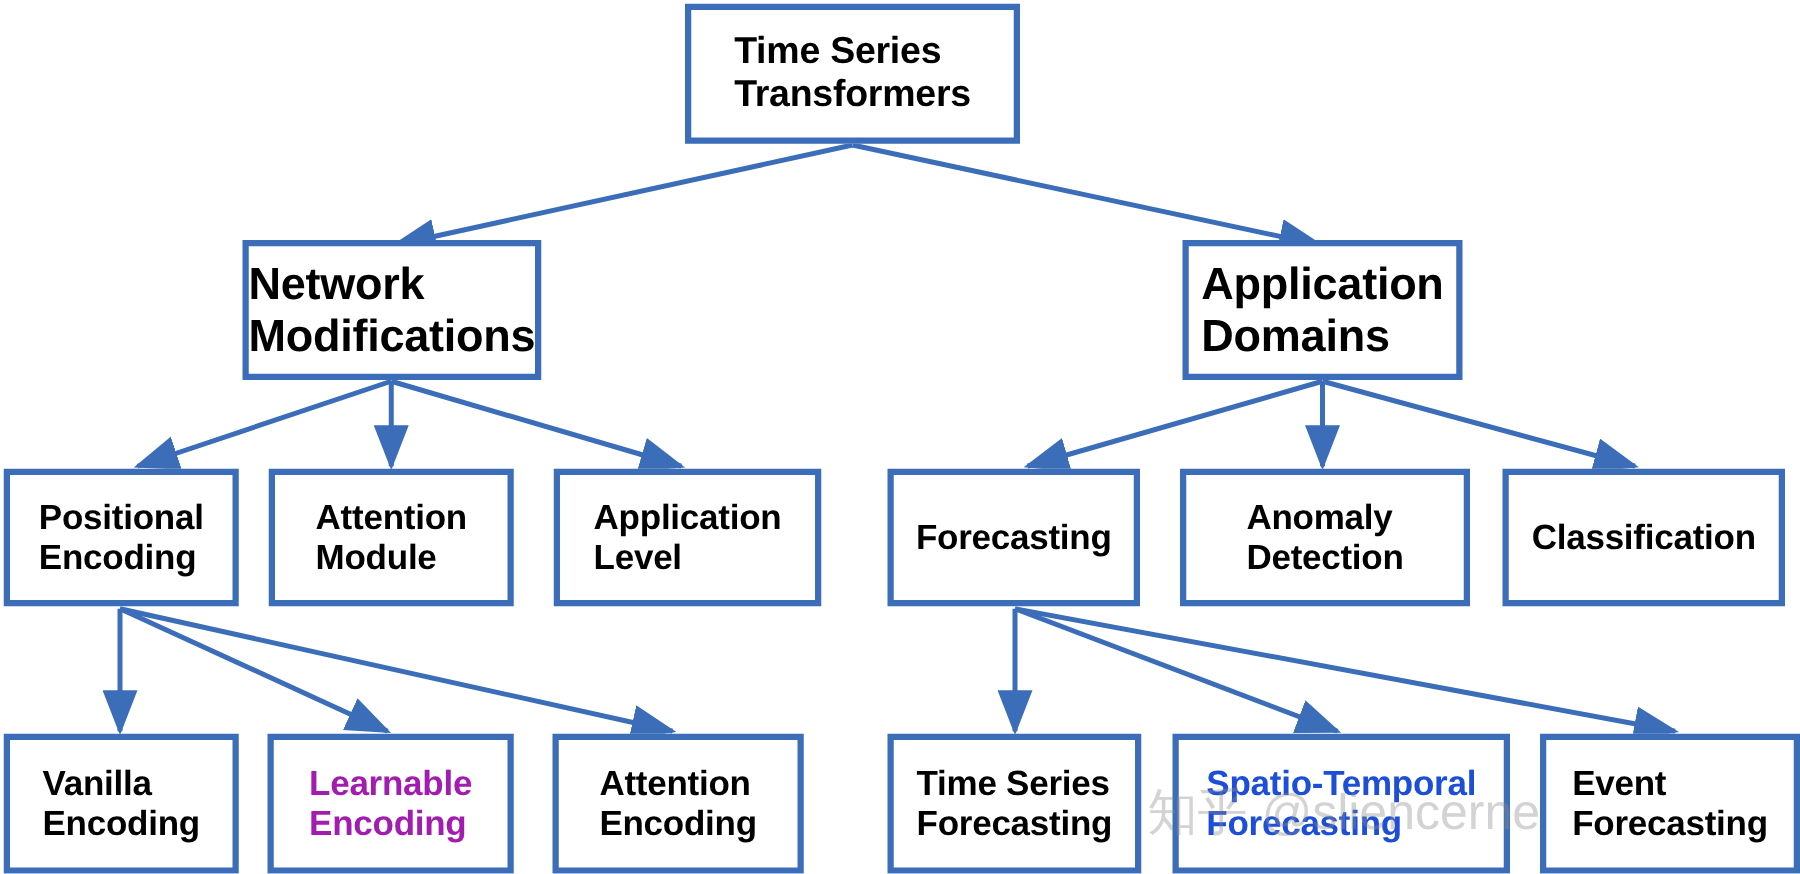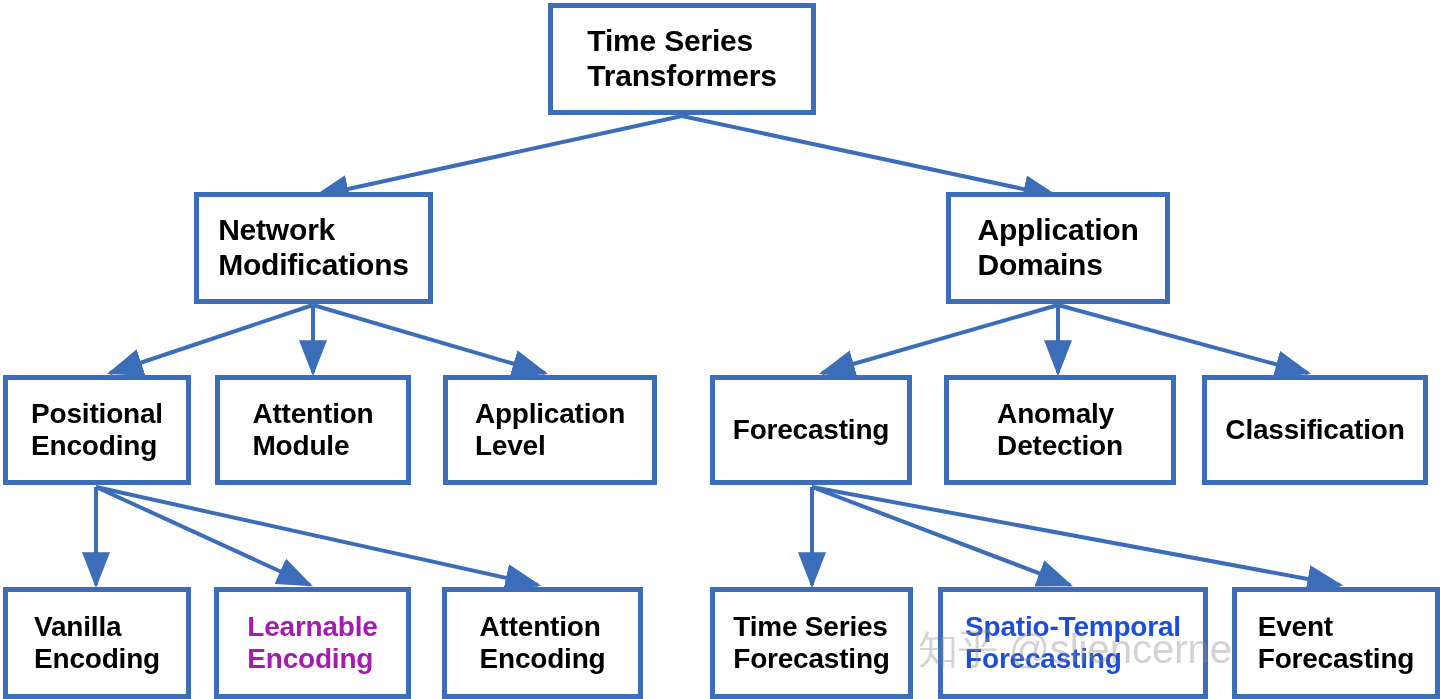--- a/index.html
+++ b/index.html
@@ -40,21 +40,21 @@
   .node .label {
     font-family: "Liberation Sans", sans-serif;
     font-weight: bold;
     color: #000000;
     line-height: 1.16;
     letter-spacing: -0.2px;
     white-space: pre-line;
     padding: 0 4px;
   }
   .lvl1 .label { font-size: 30px; }
-  .lvl2 .label { font-size: 30px; }
+  .lvl2 .label { font-size: 36px; }
   .lvl3 .label { font-size: 28px; }
   .lvl4 .label { font-size: 28px; }
 
   #watermark {
     position: absolute;
     z-index: 6;
     color: rgba(140,140,140,0.38);
     font-family: "Liberation Sans", sans-serif;
     font-size: 40px;
     font-weight: 400;

